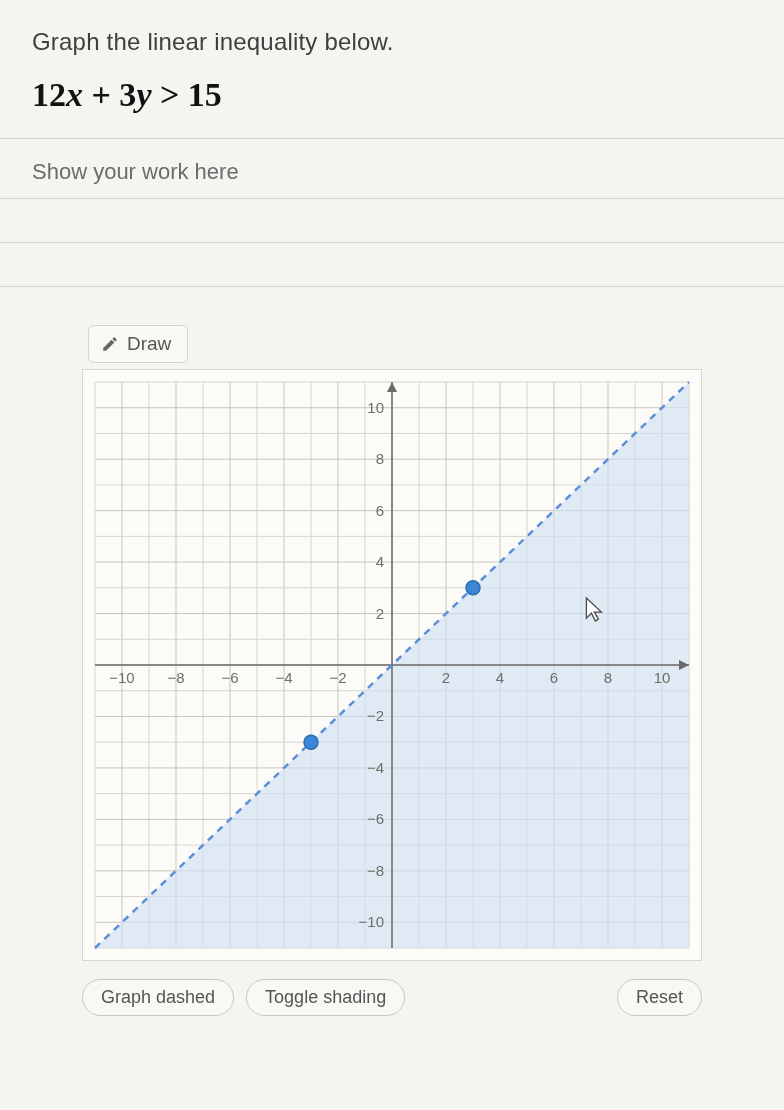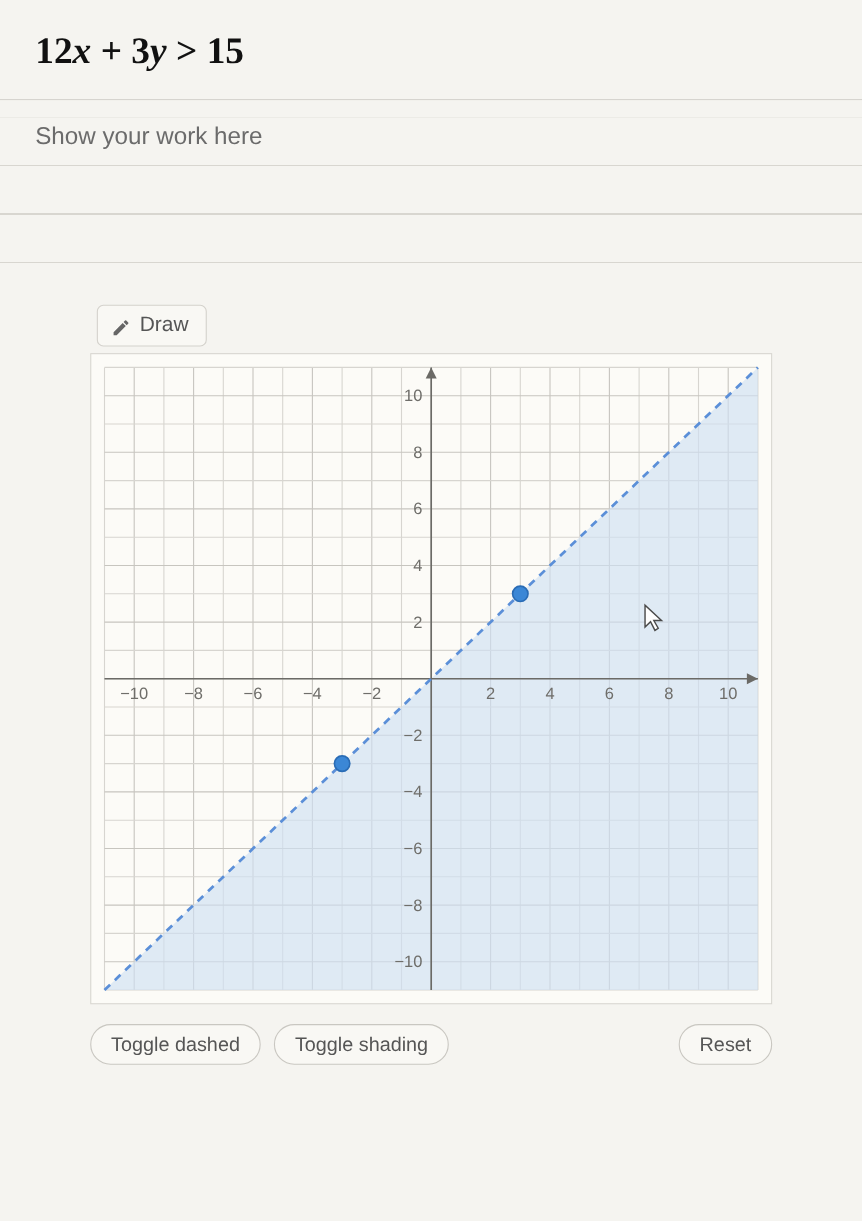--- a/index.html
+++ b/index.html
@@ -50,21 +50,21 @@
     font-size: 22px;
     color: #6b6b6b;
     font-weight: 400;
   }
   .graph-area {
     margin: 0 -32px;
     padding: 0 60px 20px 60px;
   }
   .draw-btn {
     display: inline-flex;
-    align-items: flex-end;
+    align-items: center;
     gap: 8px;
     border: 1px solid #d4d2cc;
     background: #f9f8f4;
     border-radius: 6px;
     padding: 7px 16px 7px 12px;
     font-size: 19px;
     color: #555;
     margin-bottom: 6px;
     margin-left: 28px;
     cursor: pointer;
@@ -103,20 +103,21 @@
   .tick-label { font-size: 15px; fill: #6f6e6a; text-anchor: middle; font-family: Arial, sans-serif; }
   .tick-label-y { font-size: 15px; fill: #6f6e6a; text-anchor: end; font-family: Arial, sans-serif; }
   .shade { fill: #cfe0f3; fill-opacity: 0.65; }
   .dashed-line { stroke: #5b8fd8; stroke-width: 2.5; stroke-dasharray: 7 6; fill: none; }
   .point { fill: #3b87d6; stroke: #2a6cb5; stroke-width: 1.5; }
 </style>
 </head>
 <body>
 
 <div class="page">
+  <div class="prompt-text">Graph the linear inequality below.</div>
 
   <div class="equation">
     12<span class="ital">x</span> + 3<span class="ital">y</span> &gt; 15
   </div>
 
   <hr class="divider">
 
   <div class="lined-area">
     <div class="show-work">Show your work here</div>
   </div>
@@ -205,19 +206,19 @@
           <line x1="12" y1="578" x2="606" y2="12" class="dashed-line"></line>
           <circle cx="228" cy="372.1818181818182" r="7" class="point"></circle>
           <circle cx="390" cy="217.8181818181818" r="7" class="point"></circle>
           <g transform="translate(503.4,228.10909090909092)">
             <path d="M0 0 L0 20 L5 15 L9 23 L12 21 L8 14 L15 14 Z" fill="#fefefe" stroke="#4a4a4a" stroke-width="1.3"></path>
           </g>
         </svg>
     </div>
 
     <div class="btn-row">
-      <button class="pill-btn">Toggle dashed</button>
+      <button class="pill-btn">Graph dashed</button>
       <button class="pill-btn">Toggle shading</button>
       <div class="spacer"></div>
       <button class="pill-btn">Reset</button>
     </div>
   </div>
 </div>
 
 </body></html>

